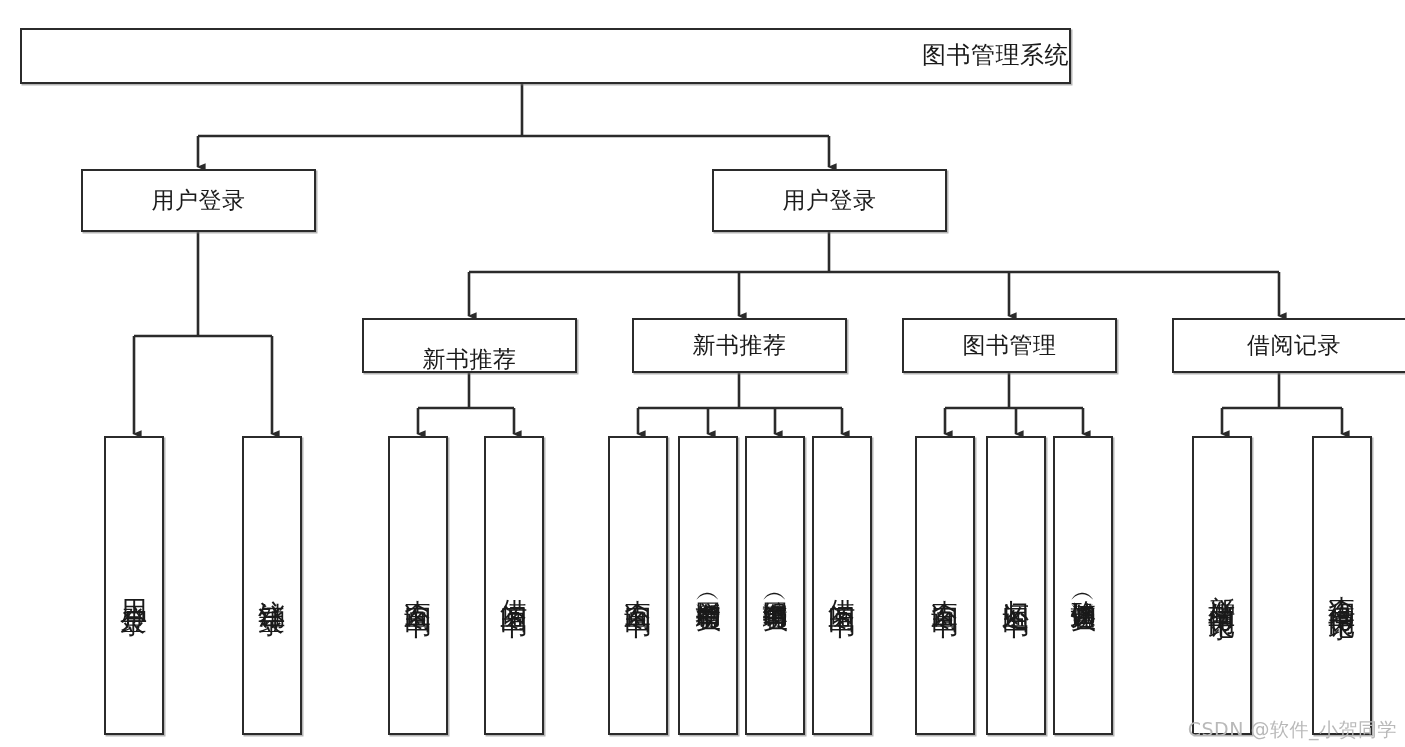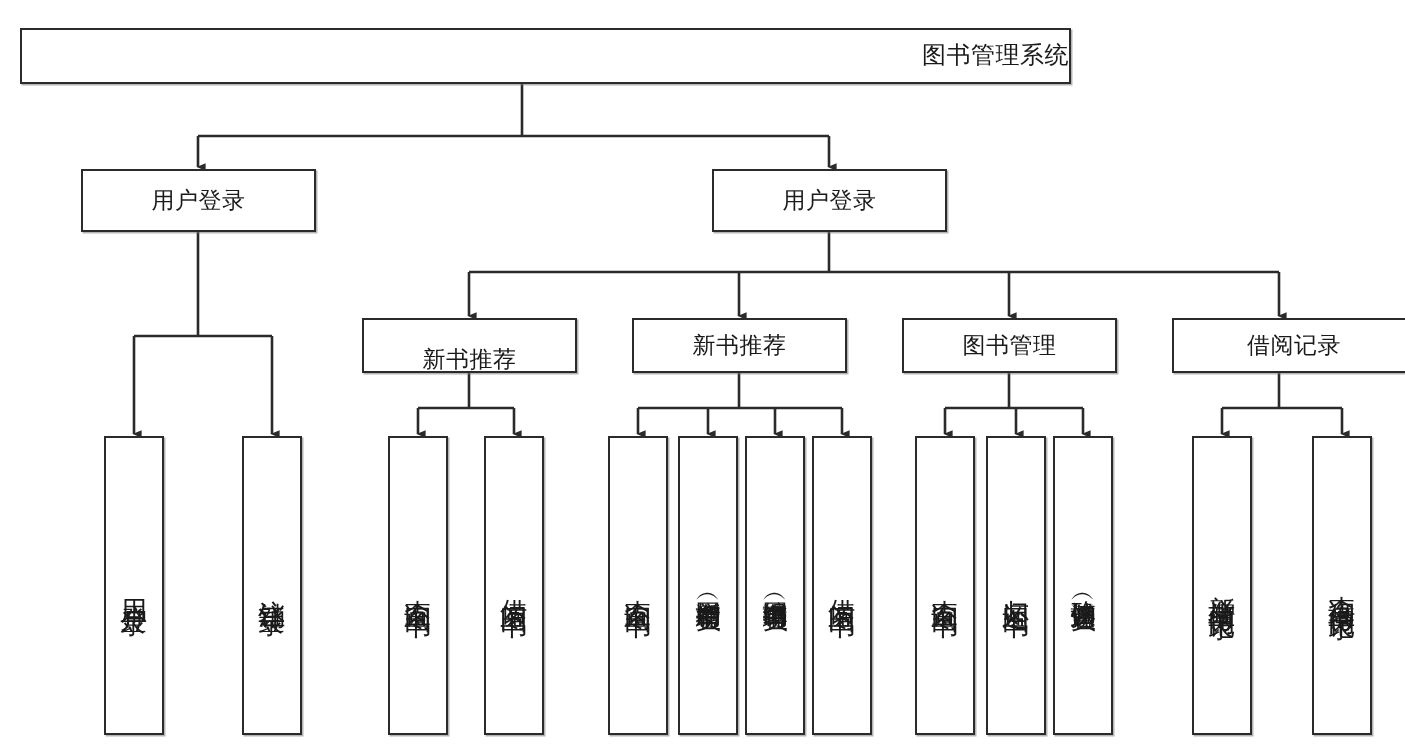--- a/index.html
+++ b/index.html
@@ -164,13 +164,14 @@
         <span class="lbl">确认归还（管理员）</span>
       </div>
       <div class="node l4 vert" style="left: 1192px; top: 436px; width: 60px; height: 299px;">
         <span class="lbl">新增借阅记录</span>
       </div>
       <div class="node l4 vert" style="left: 1312px; top: 436px; width: 60px; height: 299px;">
         <span class="lbl">查询借阅记录</span>
       </div>
     </div>
 
+  <div class="watermark">CSDN @软件_小贺同学</div>
 </div>
 
 </body></html>

